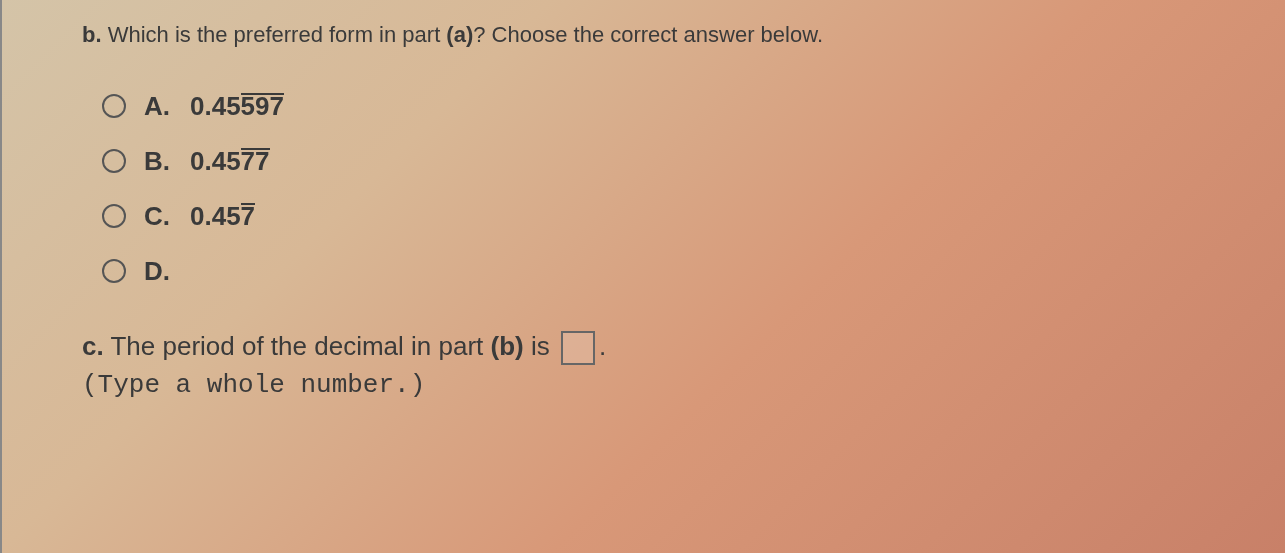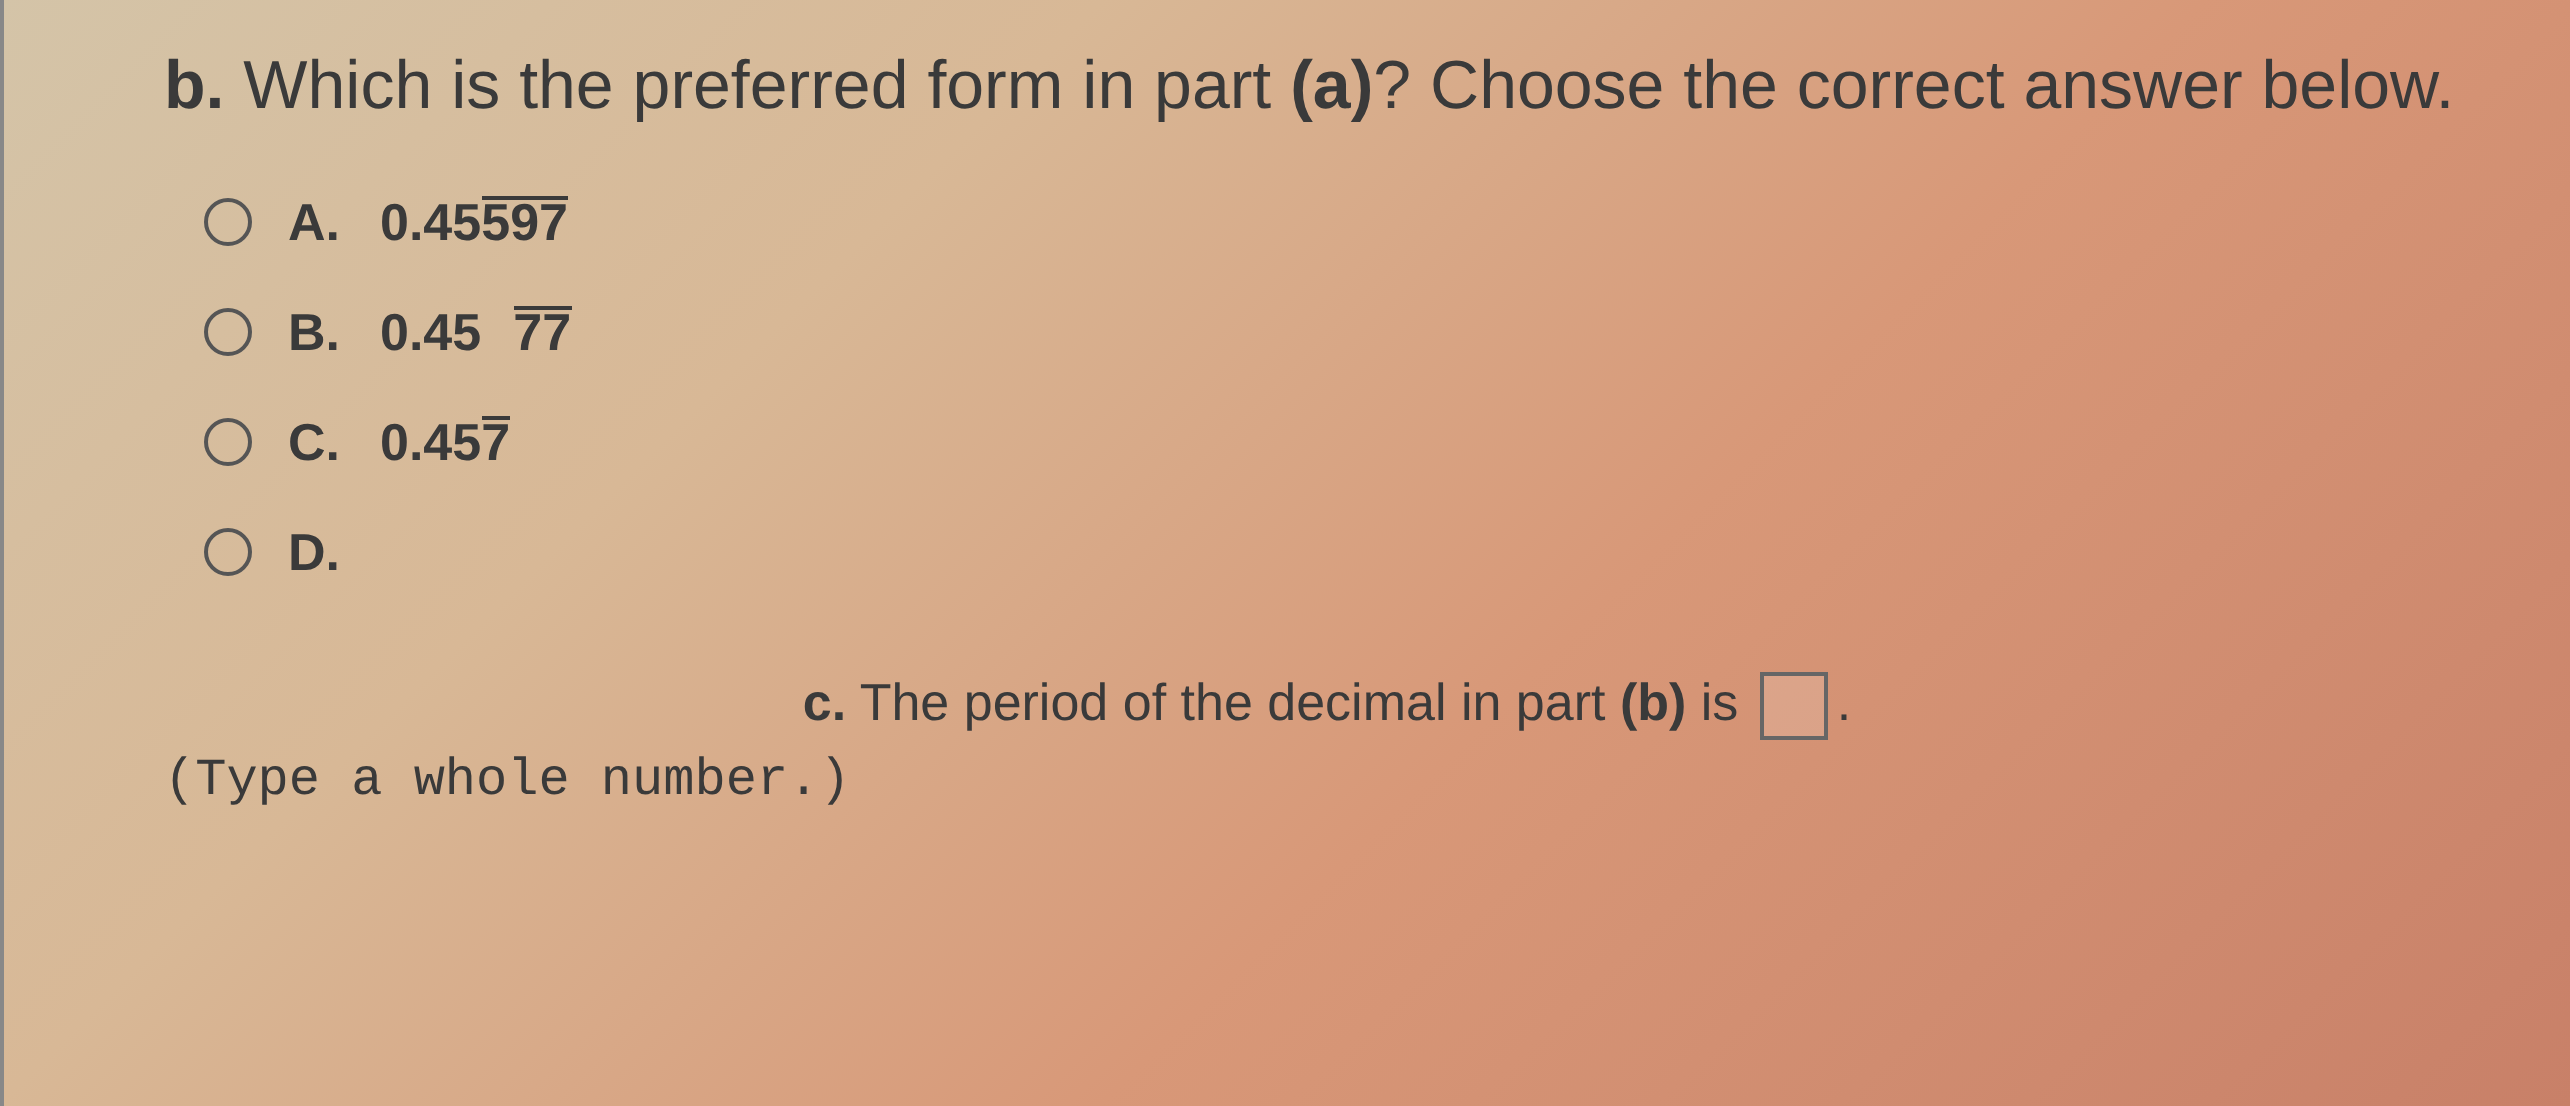--- a/index.html
+++ b/index.html
@@ -11,22 +11,22 @@
       width: 1285px;
       height: 553px;
       background: linear-gradient(135deg, #d4c4a8 0%, #d8b896 30%, #d89878 60%, #c88068 100%);
       font-family: Arial, sans-serif;
       color: #3a3a3a;
       padding: 20px 40px 20px 80px;
       border-left: 2px solid #888;
       position: relative;
     }
     .question-b {
-      font-size: 34px;
-      margin-bottom: 28px;
+      font-size: 22px;
+      margin-bottom: 40px;
       line-height: 1.4;
     }
     .question-b .label {
       font-weight: bold;
     }
     .bold-inline {
       font-weight: bold;
     }
     .options {
       margin-left: 20px;
@@ -65,21 +65,20 @@
       content: "";
       position: absolute;
       top: 2px;
       left: 0;
       right: 0;
       height: 2px;
       background: #3a3a3a;
     }
     .overline-2 {
       position: relative;
-      margin-left: 16px;
     }
     .overline-2::before {
       content: "";
       position: absolute;
       top: 2px;
       left: 0;
       right: 0;
       height: 2px;
       background: #3a3a3a;
     }
@@ -91,21 +90,20 @@
       position: absolute;
       top: 2px;
       left: 0;
       right: 0;
       height: 2px;
       background: #3a3a3a;
     }
     .question-c {
       font-size: 26px;
       line-height: 1.5;
-      text-align: center;
     }
     .question-c .label {
       font-weight: bold;
     }
     .answer-box {
       display: inline-block;
       width: 34px;
       height: 34px;
       border: 2px solid #666;
       vertical-align: middle;

